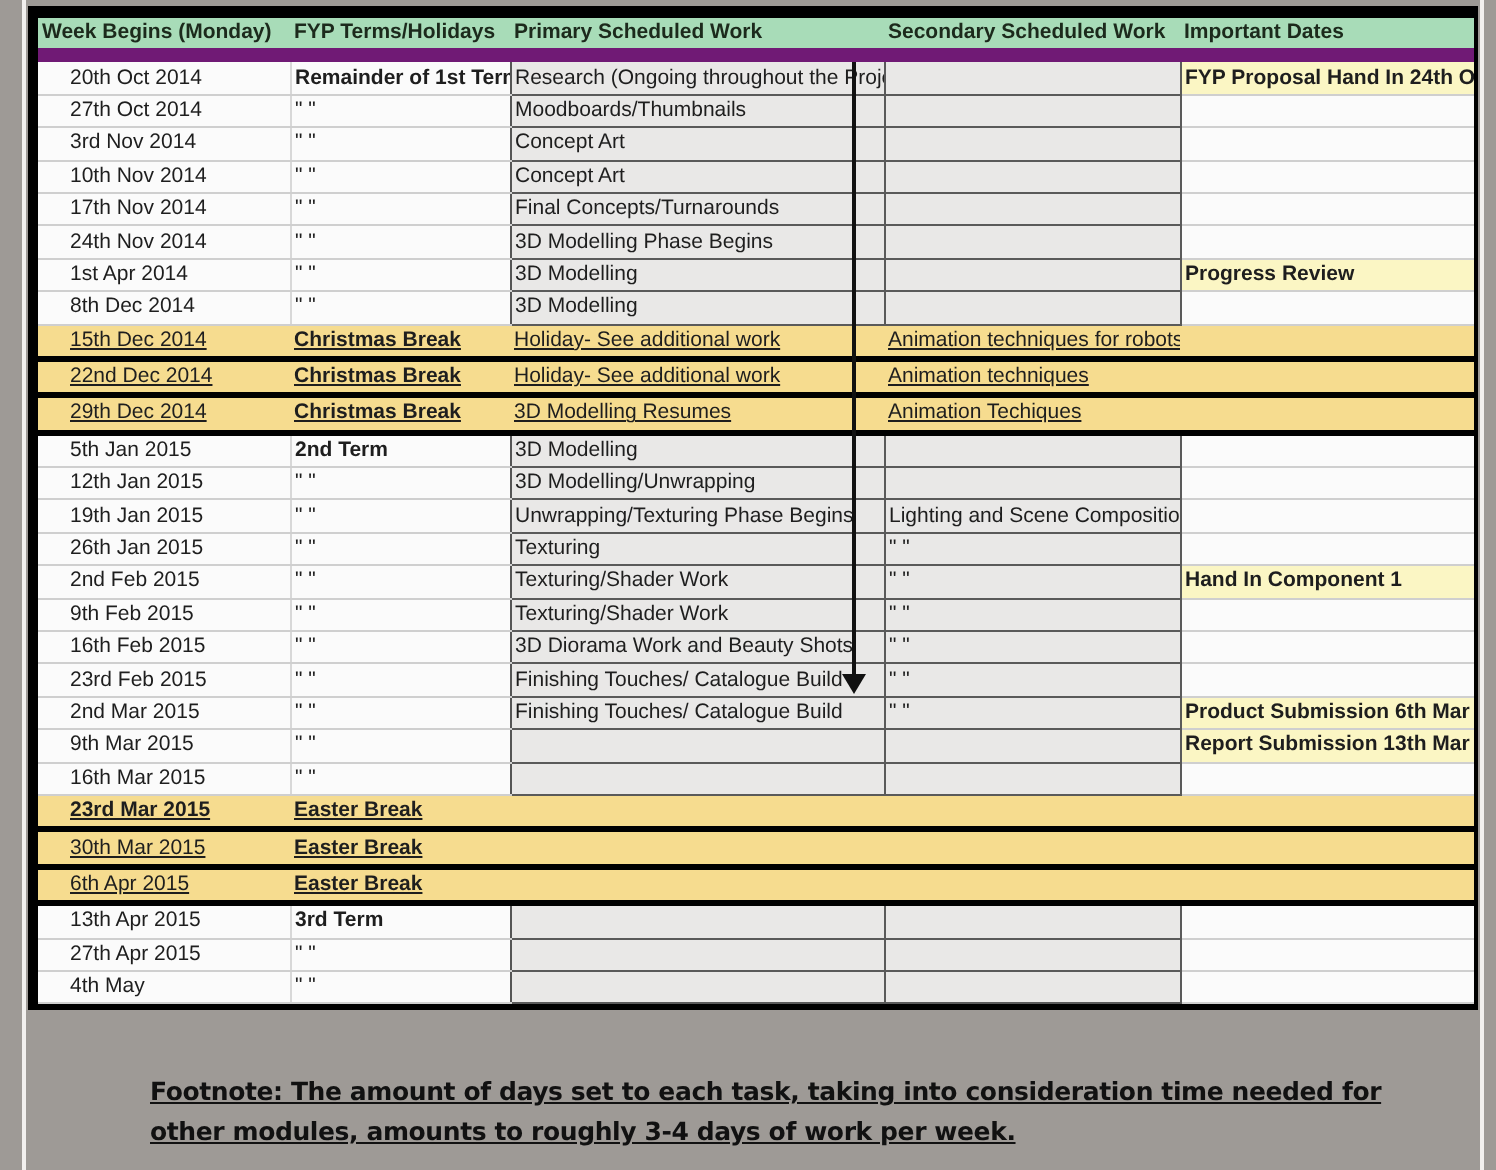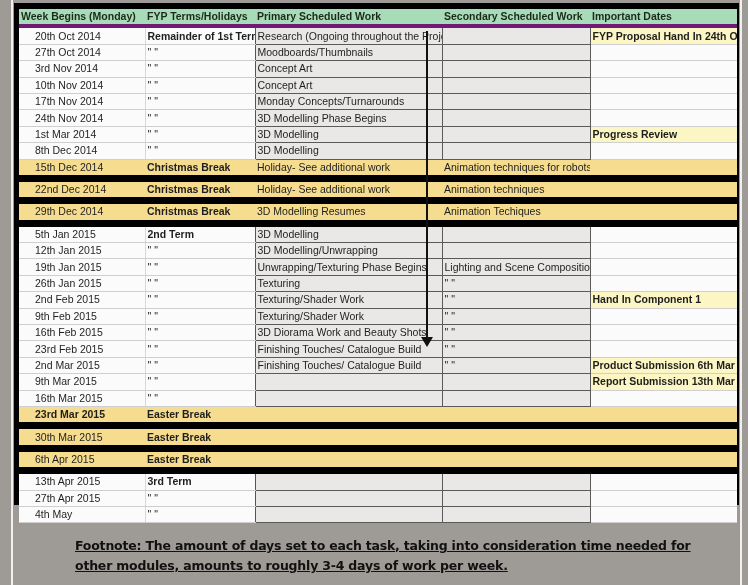--- a/index.html
+++ b/index.html
@@ -22,27 +22,27 @@
     position:absolute; left:19px; top:9px; width:718px;
     border-collapse:collapse; table-layout:fixed;
     font-size:10.5px; color:#1e1e1e;
   }
   .table td, .table th {
     height:15.4px; padding:0 0 0 2px; white-space:nowrap; overflow:hidden;
     text-align:left; font-weight:normal; line-height:15px;
     border-bottom:1px solid #cfcfcf;
     background:#fbfbfb;
   }
-  .table th { background:#a8dcb8; font-weight:bold; color:#1c2a1c; border-bottom:4px solid #701a75; }
+  .table th { background:#a8dcb8; font-weight:bold; color:#1c2a1c; border-bottom:7px solid #701a75; }
   .table td.c1 { border-right:1px solid #d8d8d8;padding-left:16px; }
   .table td.c2 { border-right:1px solid #555; }
   .table td.c3, .table td.c4 { background:#e9e8e7; border:1px solid #5a5a5a; }
   .table td.bold { font-weight:bold; }
   .table td.imp { background:#fbf6c4; font-weight:bold; }
-  .table tr.hol td { background:#f6dc8f; border-bottom:7px solid #000000; border-left:none; border-right:none; border-top:none; }
+  .table tr.hol td { background:#f6dc8f; border-bottom:3px solid #000000; border-left:none; border-right:none; border-top:none;text-decoration:underline; }
   .table tr.hol td.bold { font-weight:bold; }
   .arrow-line { position:absolute; left:426px; top:31px; width:2px; height:312px; background:#111; }
   .arrow-head { position:absolute; left:421px; top:337px; width:0; height:0;
     border-left:6px solid transparent; border-right:6px solid transparent; border-top:10px solid #111; }
   .footnote {
     position:absolute; left:75px; top:536px; width:650px;
     font-size:12.5px; font-weight:bold; color:#111; line-height:20px;
     font-family:"DejaVu Sans", sans-serif; letter-spacing:-0.2px;text-decoration:underline;
   }
 </style>
@@ -96,33 +96,33 @@
       <tr>
         <td class="c0 c1">10th Nov 2014</td>
         <td class="c2">" "</td>
         <td class="c3">Concept Art</td>
         <td class="c4"></td>
         <td class="c5"></td>
       </tr>
       <tr>
         <td class="c0 c1">17th Nov 2014</td>
         <td class="c2">" "</td>
-        <td class="c3">Monday Concepts/Turnarounds</td>
+        <td class="c3">Final Concepts/Turnarounds</td>
         <td class="c4"></td>
         <td class="c5"></td>
       </tr>
       <tr>
         <td class="c0 c1">24th Nov 2014</td>
         <td class="c2">" "</td>
         <td class="c3">3D Modelling Phase Begins</td>
         <td class="c4"></td>
         <td class="c5"></td>
       </tr>
       <tr>
-        <td class="c0 c1">1st Mar 2014</td>
+        <td class="c0 c1">1st Apr 2014</td>
         <td class="c2">" "</td>
         <td class="c3">3D Modelling</td>
         <td class="c4"></td>
         <td class="c5 imp">Progress Review</td>
       </tr>
       <tr>
         <td class="c0 c1">8th Dec 2014</td>
         <td class="c2">" "</td>
         <td class="c3">3D Modelling</td>
         <td class="c4"></td>

